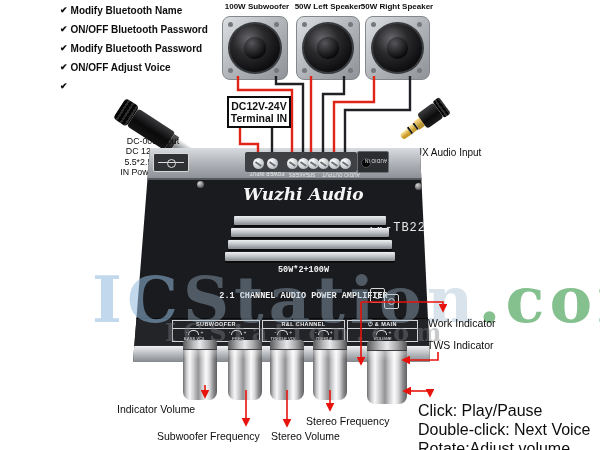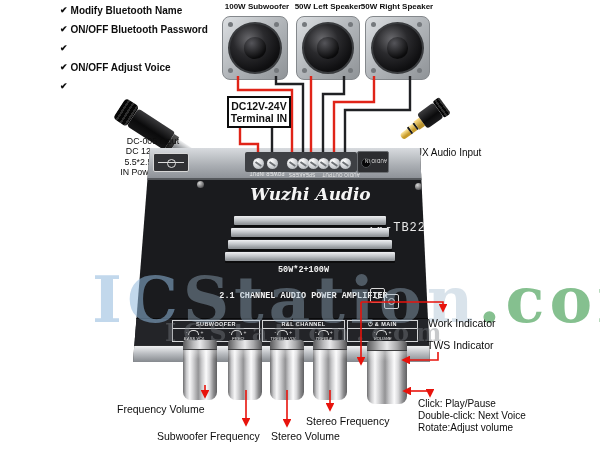--- a/index.html
+++ b/index.html
@@ -55,21 +55,21 @@
   .term{position:absolute;top:10px;width:11px;height:11px;border-radius:50%;
         background:radial-gradient(circle at 35% 30%,#ffffff,#c9ccd0 60%,#8e9296);}
   .term::after{content:"";position:absolute;left:2px;top:4.5px;width:7px;height:1.5px;background:#6c7074;transform:rotate(35deg);}
   .silk{position:absolute;color:#ececec;font-size:4.5px;text-align:center;transform:rotate(180deg);letter-spacing:.3px;white-space:nowrap;}
   .polarity{position:absolute;left:20px;top:5px;width:34px;height:17px;border:1px solid #d7d7d7;background:#303134;border-radius:2px;}
   .polarity::before{content:"";position:absolute;left:13px;top:5px;width:7px;height:7px;border-radius:50%;border:1px solid #ddd;}
   .polarity::after{content:"";position:absolute;left:4px;top:8px;width:26px;height:1px;background:#ddd;}
   .auxsock{position:absolute;left:224px;top:3px;width:30px;height:20px;background:#2c2d30;border:1px solid #6a6d71;border-radius:2px;}
   .auxsock::before{content:"";position:absolute;left:3px;top:6px;width:8px;height:8px;border-radius:50%;background:#060607;border:1px solid #4e5154;}
   .auxsock .silk{left:11px;top:6px;width:18px;}
-  .brand{position:absolute;left:55px;top:36px;width:245px;text-align:center;color:#f4f4f4;
+  .brand{position:absolute;left:48px;top:36px;width:245px;text-align:center;color:#f4f4f4;
          font-family:"DejaVu Serif",serif;font-style:italic;font-weight:700;font-size:17px;}
   .model{position:absolute;left:48px;top:73px;width:245px;text-align:right;color:#e9e9e9;
          font-family:"Liberation Mono",monospace;font-size:12px;letter-spacing:1px;}
   .hbar{position:absolute;height:9px;border-radius:1px;
         background:linear-gradient(180deg,#eff0f2,#c3c6ca 45%,#8f9397 90%);box-shadow:0 2px 0 #0c0c0d;}
   .spec{position:absolute;left:48px;width:245px;text-align:center;color:#f2f2f2;
         font-family:"Liberation Mono",monospace;font-weight:700;font-size:8.5px;white-space:nowrap;}
   .indbox{position:absolute;width:13px;height:13px;border:1px solid #d8d8d8;border-radius:2px;}
   .indbox::before{content:"";position:absolute;left:3px;top:3px;width:5px;height:5px;border-radius:50%;border:1px solid #d8d8d8;}
   .ctrl{position:absolute;left:0;top:170px;width:100%;height:27px;background:#232428;border-top:1px solid #0a0a0b;}
@@ -88,21 +88,21 @@
   
   .knob{position:absolute;border-radius:4px 4px 8px 8px;z-index:2;
     background:linear-gradient(180deg,rgba(0,0,0,.30) 0 7%,rgba(255,255,255,.28) 12% 20%,rgba(0,0,0,0) 32%),
       linear-gradient(90deg,#6e6e70 0%,#c9c9cb 10%,#f7f7f8 20%,#d2d2d4 30%,#939395 45%,#c9c9cb 55%,#fbfbfc 68%,#d8d8da 78%,#8a8a8c 90%,#606062 100%);}
   .knob::before{content:"";position:absolute;left:0;top:0;width:100%;height:9px;border-radius:4px 4px 0 0;
     border-bottom:1px solid #3f3f41;
     background:linear-gradient(90deg,#58585a,#b8b8ba 30%,#e8e8ea 50%,#a8a8aa 75%,#545456);}
 
   
   .note{font-size:10.5px;color:#0d0d0d;z-index:7;white-space:nowrap;text-align:center;}
-  .click-block div{font-size:10px;line-height:12px;color:#0d0d0d;}
+  .click-block div{font-size:16px;line-height:12px;color:#0d0d0d;margin-top:7px;}
 
   
   .wm-big{left:92px;top:262px;z-index:3;font-family:"DejaVu Serif",serif;font-weight:700;
           font-size:64px;letter-spacing:5px;white-space:nowrap;pointer-events:none;}
   .wm-ic{color:rgba(143,184,220,.55);}
   .wm-st{color:rgba(159,184,204,.40);}
   .wm-com{color:rgba(58,154,74,.62);}
   .wm-small{left:165px;top:318px;z-index:3;font-family:"DejaVu Serif",serif;font-weight:700;
           font-size:24px;letter-spacing:7px;color:rgba(122,126,131,.42);white-space:nowrap;pointer-events:none;}
 
@@ -117,20 +117,21 @@
     <div class="chk-item">
       <span class="chk-mark">✔</span>
       <span class="chk-label">Modify Bluetooth Name</span>
       </div>
     <div class="chk-item">
       <span class="chk-mark">✔</span>
       <span class="chk-label">ON/OFF Bluetooth Password</span>
       </div>
     <div class="chk-item">
       <span class="chk-mark">✔</span>
+      <span class="chk-label">Modify Bluetooth Password</span>
       </div>
     <div class="chk-item">
       <span class="chk-mark">✔</span>
       <span class="chk-label">ON/OFF Adjust Voice</span>
       </div>
     <div class="chk-item">
       <span class="chk-mark">✔</span>
       </div>
   </div>
 
@@ -314,21 +315,21 @@
   </svg>
 
   <div class="abs tin-box">
     <div>DC12V-24V</div>
     <div>Terminal IN</div>
   </div>
 
   <div class="abs note" style="left:428px;top:317px;">Work Indicator</div>
   <div class="abs note" style="left:427px;top:339px;">TWS Indicator</div>
 
-  <div class="abs note" style="left:117px;top:403px;">Frequency Volume</div>
+  <div class="abs note" style="left:117px;top:403px;">Indicator Volume</div>
   <div class="abs note" style="left:157px;top:430px;">Subwoofer Frequency</div>
   <div class="abs note" style="left:271px;top:430px;">Stereo Volume</div>
   <div class="abs note" style="left:306px;top:415px;">Stereo Frequency</div>
 
   <div class="abs click-block" style="left:418px;top:398px;z-index:7;">
     <div>Click: Play/Pause</div>
     <div>Double-click: Next Voice</div>
     <div>Rotate:Adjust volume</div>
   </div>
 

